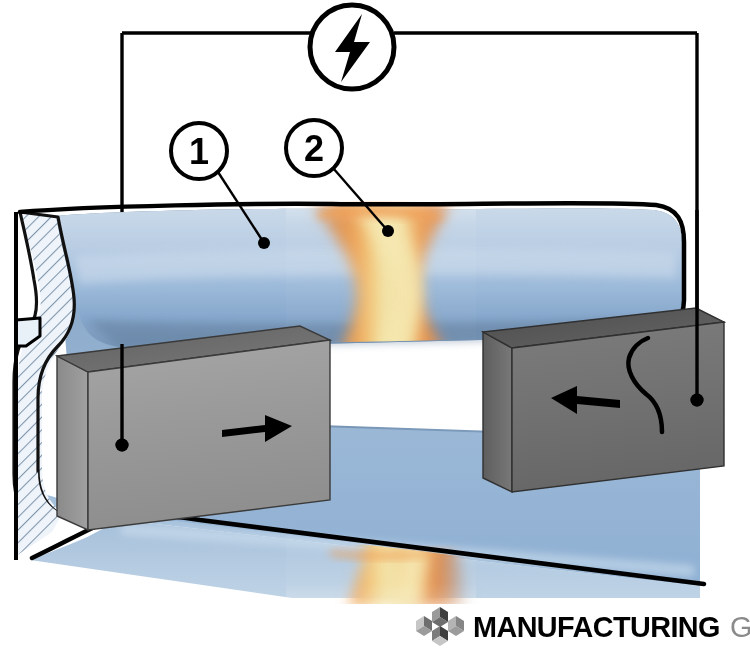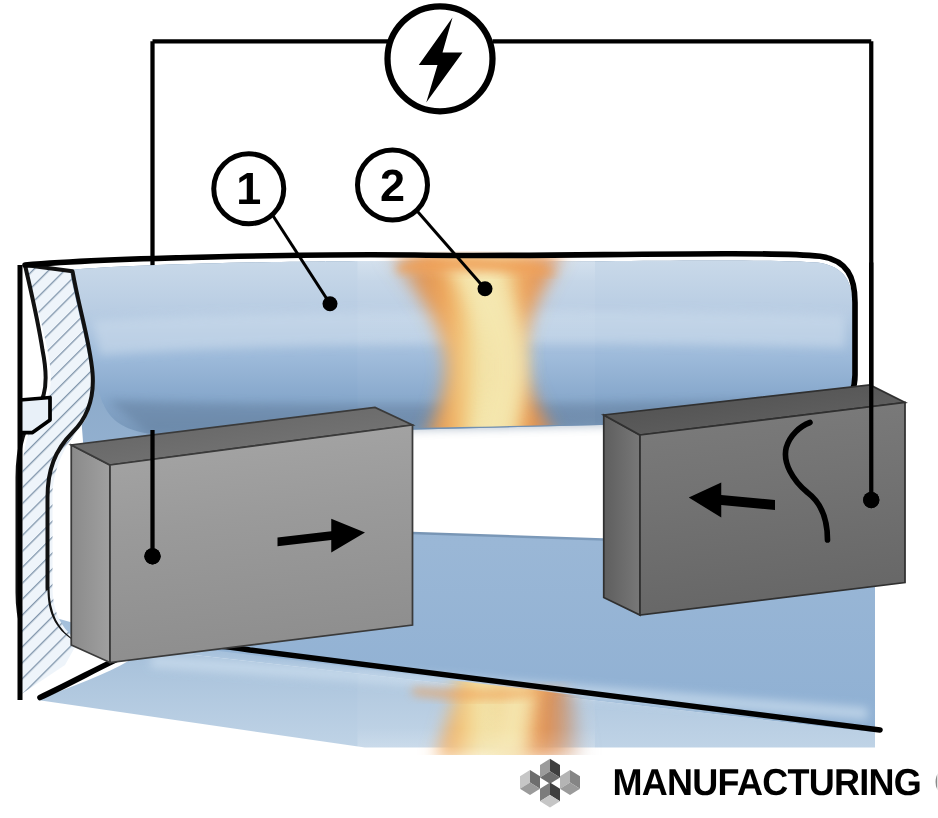--- a/index.html
+++ b/index.html
@@ -26,21 +26,21 @@
     height: 654px;
   }
   .logo-wrap {
     position: absolute;
     left: 414px;
     top: 604px;
     width: 330px;
     height: 46px;
     display: flex;
     align-items: center;
-    gap: 24px;
+    gap: 7px;
   }
   .logo-mark {
     width: 52px;
     height: 44px;
     flex: 0 0 auto;
   }
   .logo-text {
     font-family: "Liberation Sans", sans-serif;
     font-size: 30px;
     letter-spacing: -0.6px;

